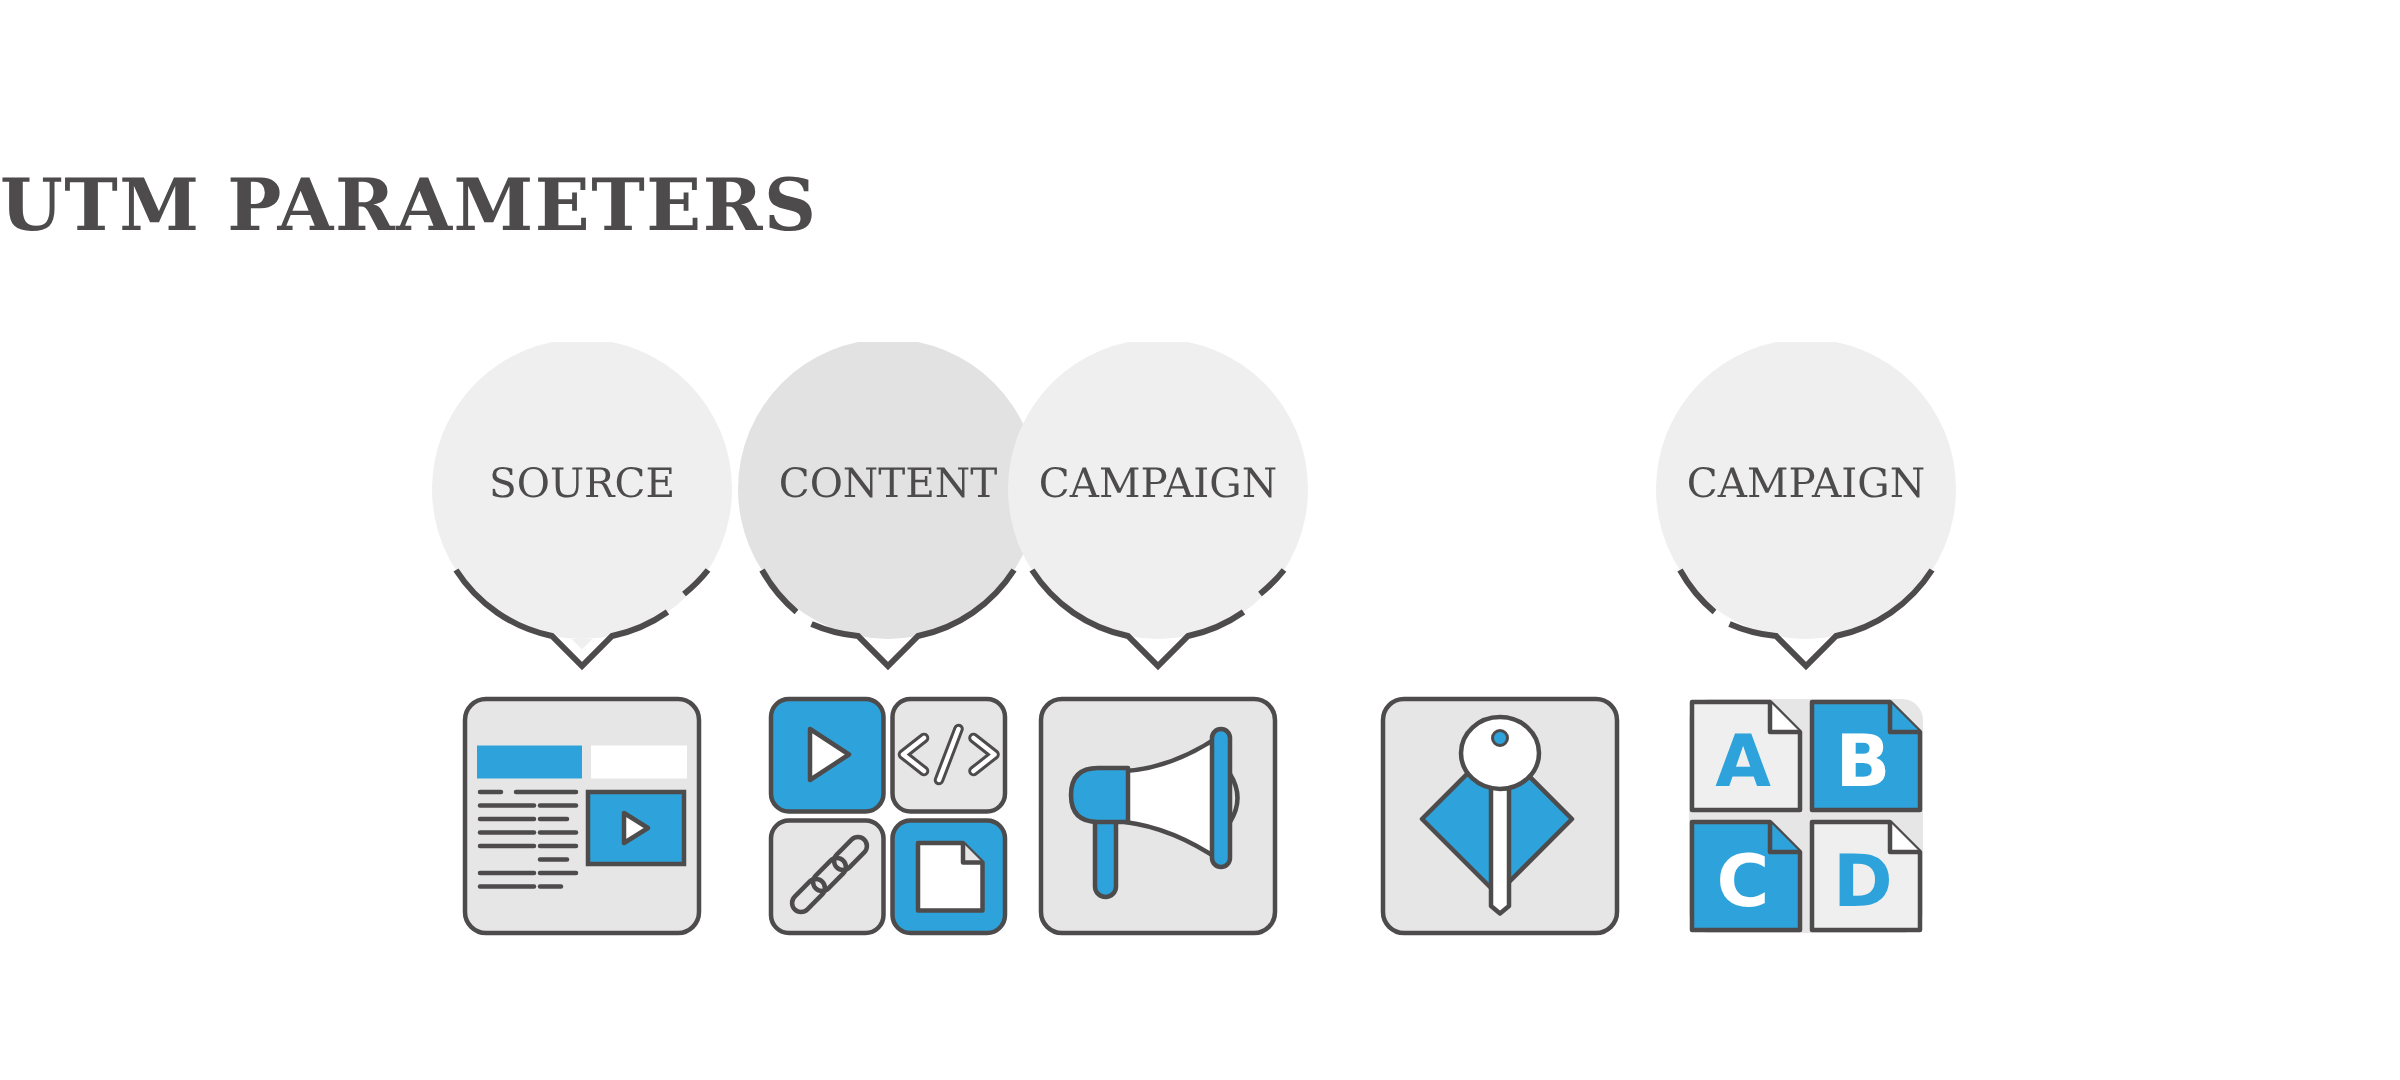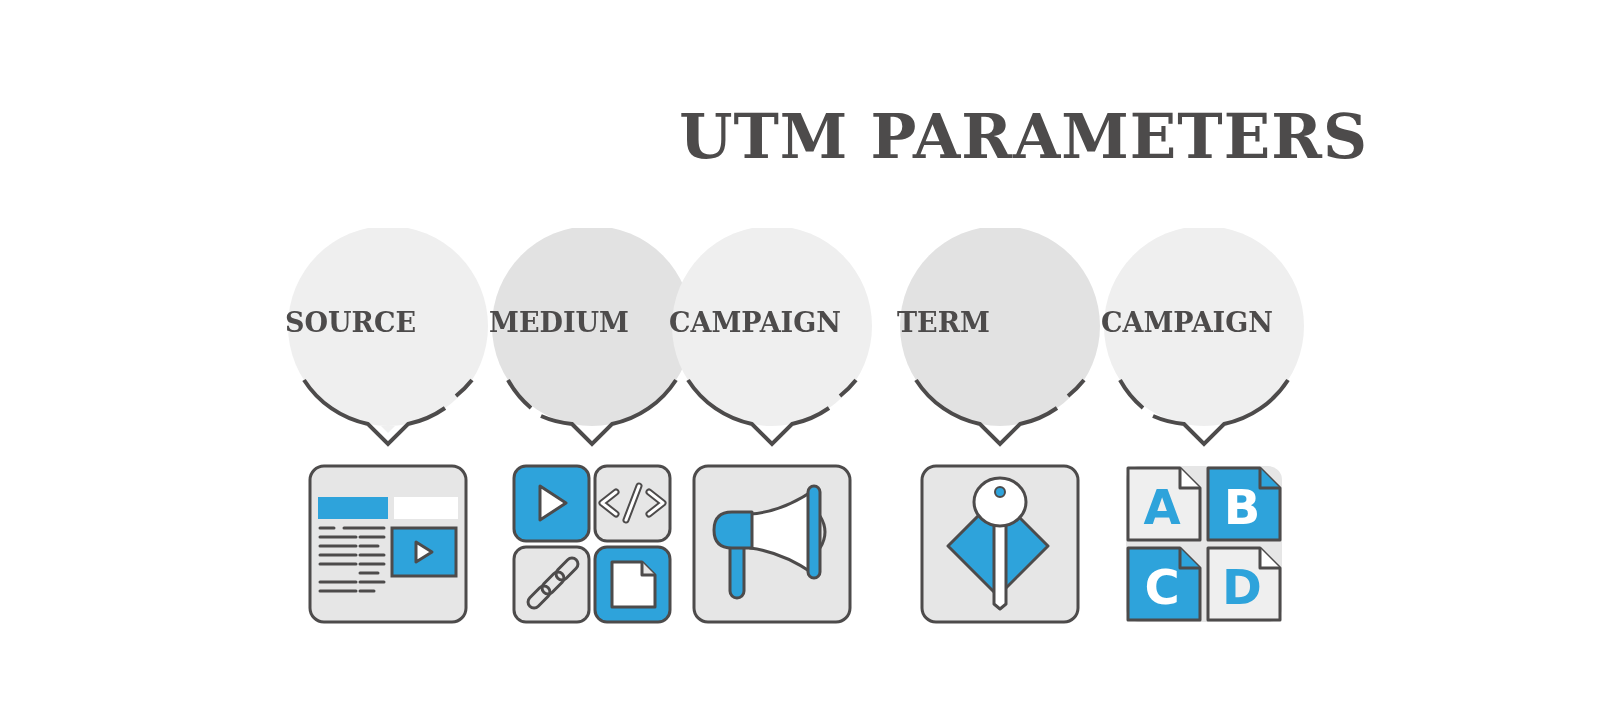--- a/index.html
+++ b/index.html
@@ -1,21 +1,21 @@
 <!DOCTYPE html>
 <html><head>
 <meta charset="utf-8">
 <style>
   html,body{margin:0;padding:0;}
   body{width:1600px;height:720px;background:#ffffff;position:relative;overflow:hidden;font-family:"DejaVu Serif",serif;}
-  .title{position:absolute;left:0;top:92px;width:1368px;text-align:right;font-family:"DejaVu Serif",serif;font-weight:bold;font-size:61px;letter-spacing:1px;color:#4d4b4b;line-height:90px;}
+  .title{position:absolute;left:0;top:92px;width:1368px;text-align:left;font-family:"DejaVu Serif",serif;font-weight:bold;font-size:48px;letter-spacing:1px;color:#4d4b4b;line-height:90px;}
   .param{position:absolute;top:228px;width:206px;height:400px;}
   .bubble{position:absolute;left:0;top:0;width:206px;height:230px;}
   .bubble svg{position:absolute;left:0;top:0;}
-  .label{position:absolute;left:0;top:80px;width:206px;font-family:"DejaVu Serif",serif;font-weight:bold;font-size:27px;color:#4d4b4b;line-height:30px;}
+  .label{position:absolute;left:0;top:80px;width:206px;text-align:center;font-family:"DejaVu Serif",serif;font-weight:normal;font-size:27px;color:#4d4b4b;line-height:30px;}
   .icon-box{position:absolute;left:23px;top:236px;width:160px;height:160px;}
   .icon-box svg{position:absolute;left:0;top:0;}
 </style>
 </head>
 <body>
 
 <div class="title">UTM PARAMETERS</div>
 
 <div class="param" style="left:285px;">
   <div class="bubble">
@@ -55,21 +55,21 @@
   </div>
 </div>
 
 <div class="param" style="left:489px;">
   <div class="bubble">
     <svg width="206" height="230" viewBox="0 0 206 230">
       <circle cx="103" cy="98" r="100" fill="#e2e2e2"></circle>
       <path d="M19 152 A100 100 0 0 0 42 180" fill="none" stroke="#4d4b4b" stroke-width="4"></path>
       <path d="M52 188 A100 100 0 0 0 83 196 L103 216 L123 196 A100 100 0 0 0 187 152" fill="none" stroke="#4d4b4b" stroke-width="4"></path>
     </svg>
-    <div class="label">MEDIUM</div>
+    <div class="label">CONTENT</div>
   </div>
   <div class="icon-box">
     <svg width="160" height="160" viewBox="0 0 160 160">
       <rect x="2" y="2" width="75" height="75" rx="12" fill="#2ea3db" stroke="#4d4b4b" stroke-width="3"></rect>
       <path d="M28 22 L54 39 L28 56 Z" fill="#ffffff" stroke="#4d4b4b" stroke-width="3" stroke-linejoin="round"></path>
       <rect x="83" y="2" width="75" height="75" rx="12" fill="#e6e6e6" stroke="#4d4b4b" stroke-width="3"></rect>
       <g fill="none" stroke="#4d4b4b" stroke-width="7" stroke-linecap="round" stroke-linejoin="round">
         <path d="M104 28 L90 39 L104 50"></path>
           <path d="M137 28 L151 39 L137 50"></path>
           <line x1="127" y1="22" x2="114" y2="56"></line>
@@ -107,28 +107,20 @@
       <rect x="38" y="70" width="14" height="64" rx="7" fill="#2ea3db" stroke="#4d4b4b" stroke-width="3"></rect>
       <path d="M58 50 Q90 48 122 26 L122 110 Q90 88 58 84 Z" fill="#ffffff" stroke="#4d4b4b" stroke-width="3" stroke-linejoin="round"></path>
       <path d="M128 52 Q138 68 128 84" fill="none" stroke="#4d4b4b" stroke-width="3"></path>
       <rect x="116" y="22" width="12" height="92" rx="6" fill="#2ea3db" stroke="#4d4b4b" stroke-width="3"></rect>
       <path d="M60 48 L40 48 Q22 48 22 66 Q22 84 40 84 L60 84 Z" fill="#2ea3db" stroke="#4d4b4b" stroke-width="3" stroke-linejoin="round"></path>
     </svg>
   </div>
 </div>
 
 <div class="param" style="left:897px;">
-  <div class="bubble">
-    <svg width="206" height="230" viewBox="0 0 206 230">
-      <circle cx="103" cy="98" r="100" fill="#e2e2e2"></circle>
-      <path d="M19 152 A100 100 0 0 0 83 196 L103 216 L123 196 A100 100 0 0 0 160 180" fill="none" stroke="#4d4b4b" stroke-width="4"></path>
-      <path d="M171 168 A100 100 0 0 0 187 152" fill="none" stroke="#4d4b4b" stroke-width="4"></path>
-    </svg>
-    <div class="label">TERM</div>
-  </div>
   <div class="icon-box">
     <svg width="160" height="160" viewBox="0 0 160 160">
       <rect x="2" y="2" width="156" height="156" rx="14" fill="#e6e6e6" stroke="#4d4b4b" stroke-width="3"></rect>
       <path d="M78 32 L128 82 L78 132 L28 82 Z" fill="#2ea3db" stroke="#4d4b4b" stroke-width="3" stroke-linejoin="round"></path>
       <path d="M74 58 L74 140 L80 145 L86 140 L86 58 Z" fill="#ffffff" stroke="#4d4b4b" stroke-width="3" stroke-linejoin="round"></path>
       <ellipse cx="80" cy="38" rx="26" ry="24" fill="#ffffff" stroke="#4d4b4b" stroke-width="3"></ellipse>
       <circle cx="80" cy="28" r="5" fill="#2ea3db" stroke="#4d4b4b" stroke-width="2"></circle>
     </svg>
   </div>
 </div>

